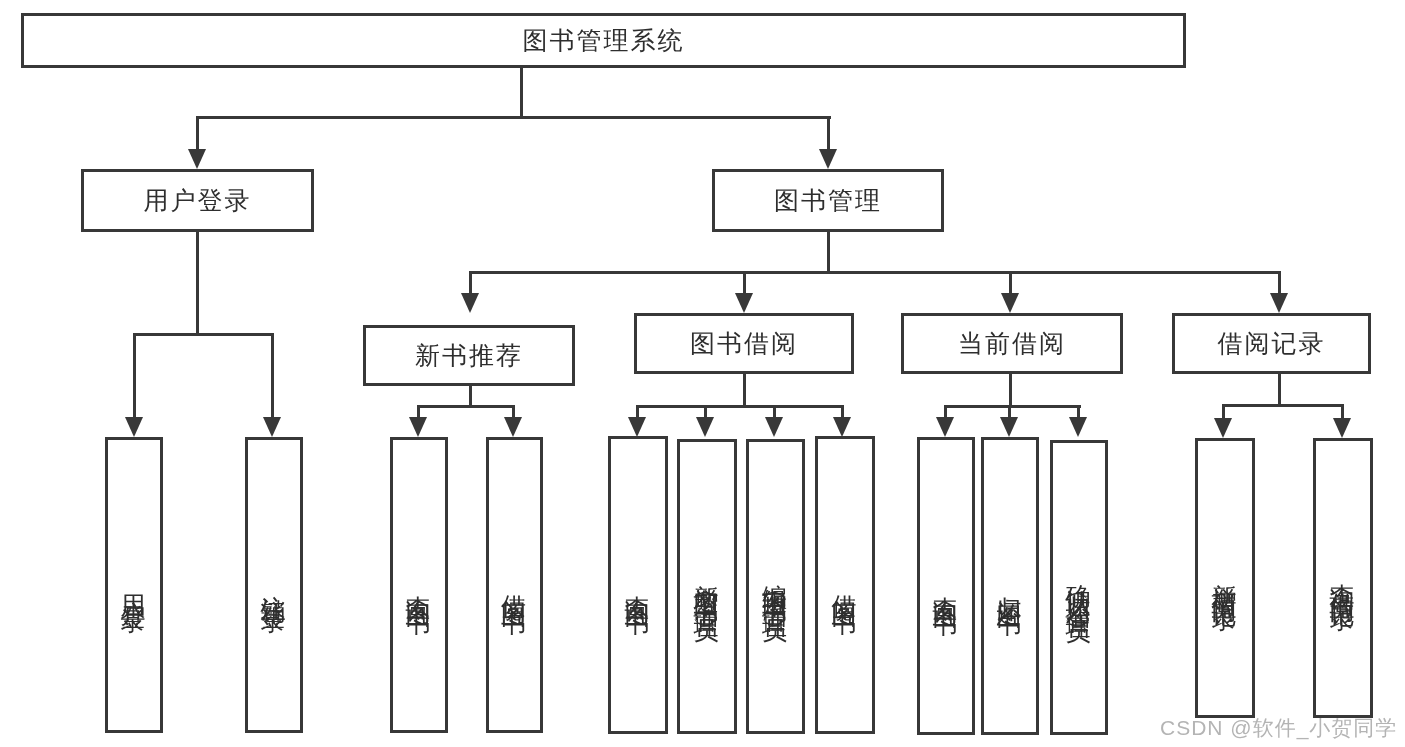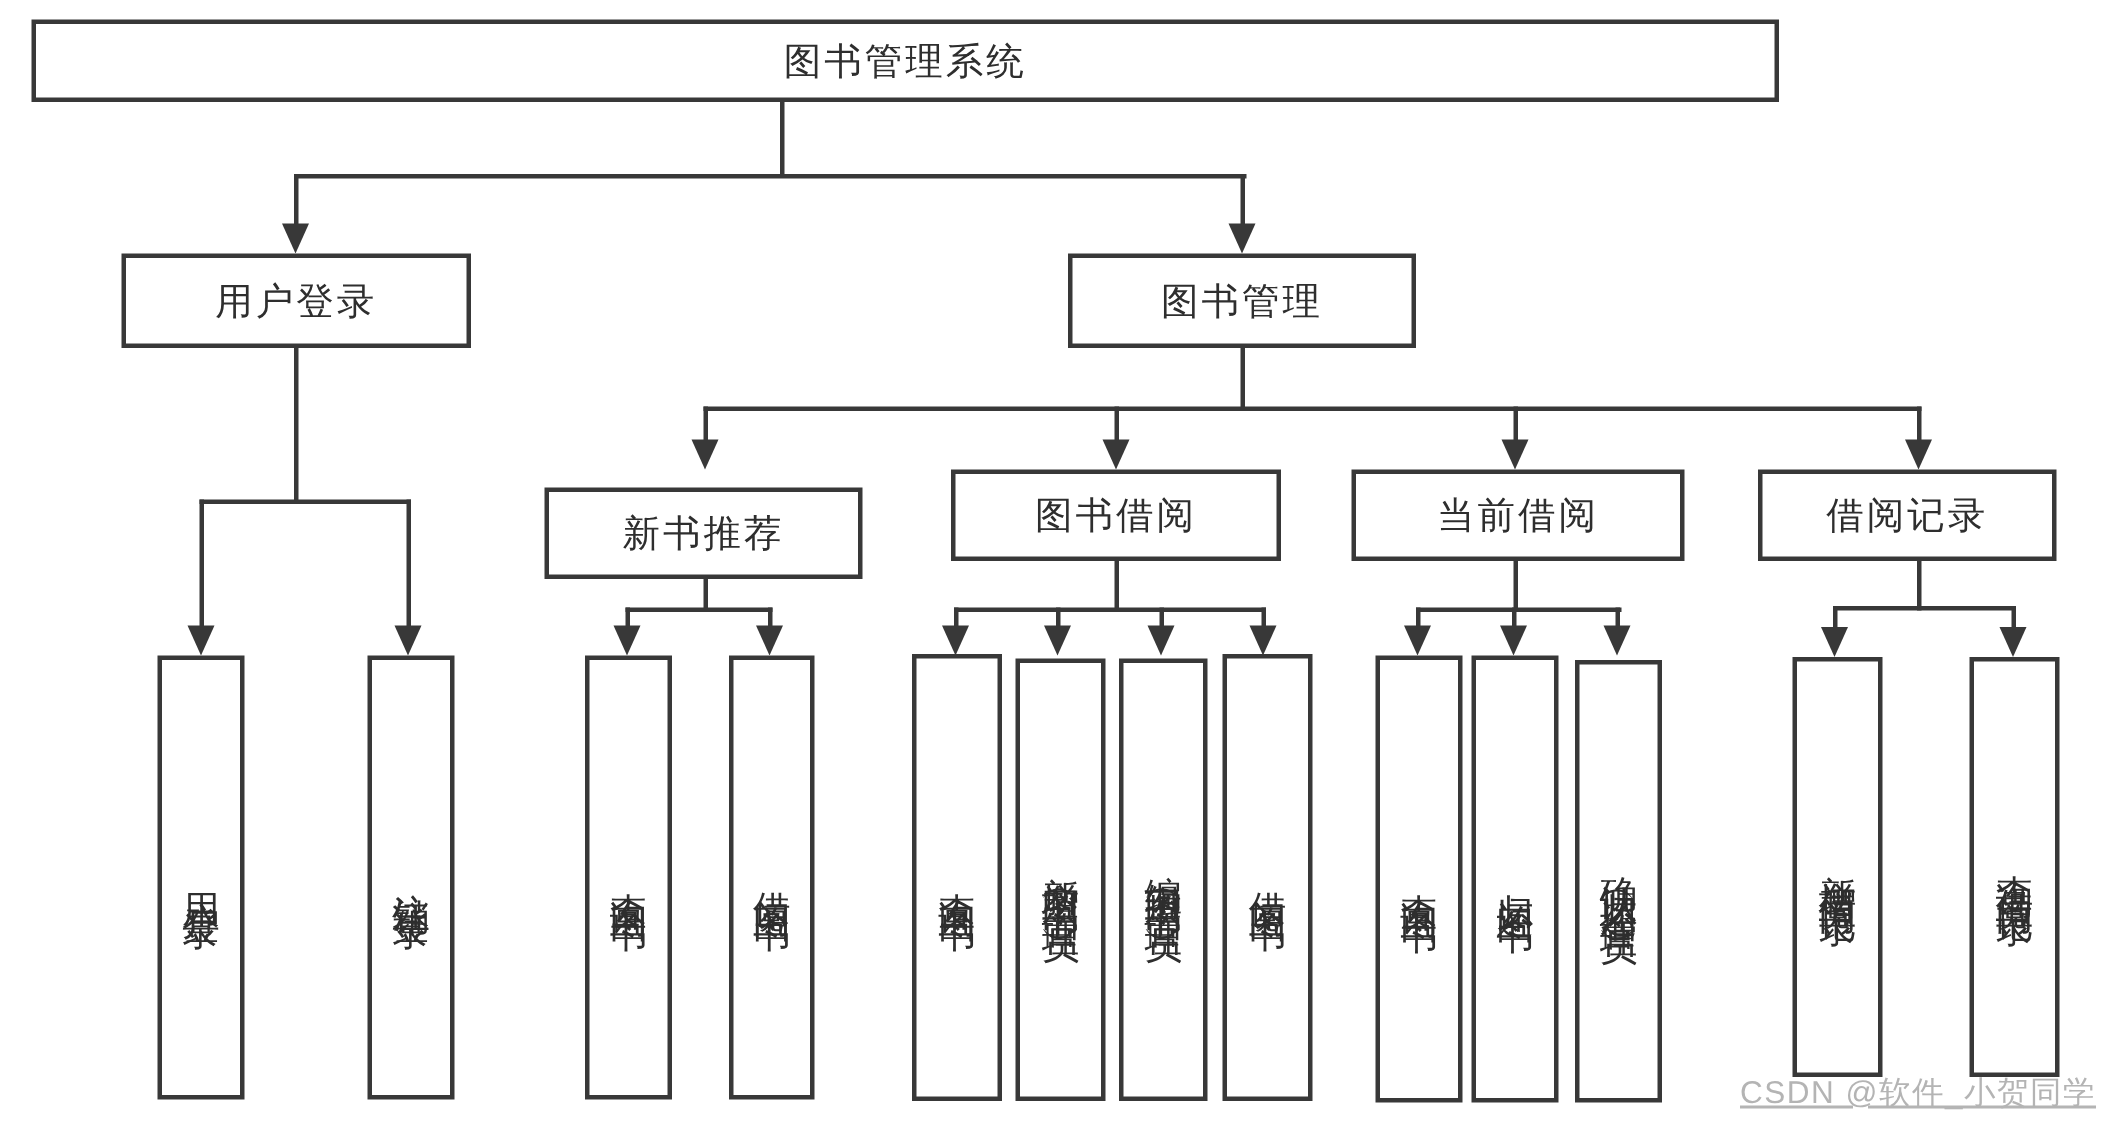--- a/index.html
+++ b/index.html
@@ -18,21 +18,21 @@
   .vl,.hl{position:absolute;background:#383838;z-index:1;}
   .vl{width:3px;}
   .hl{height:3px;}
   .arr{
     position:absolute;width:0;height:0;z-index:2;
     border-left:9px solid transparent;border-right:9px solid transparent;
     border-top:20px solid #383838;
   }
   .watermark{
     position:absolute;z-index:2;font-size:21px;letter-spacing:1px;
-    color:#b4b4b4;text-shadow:0 0 2px #ffffff;white-space:nowrap;text-decoration:underline;
+    color:#b4b4b4;text-shadow:0 0 2px #ffffff;white-space:nowrap;
   }
 </style>
 </head>
 <body>
 
 <div id="canvas">
 
   <div class="box" style="left:21px;top:13px;width:1165px;height:55px;">图书管理系统</div>
 
   <div class="box" style="left:81px;top:169px;width:233px;height:63px;">用户登录</div>

